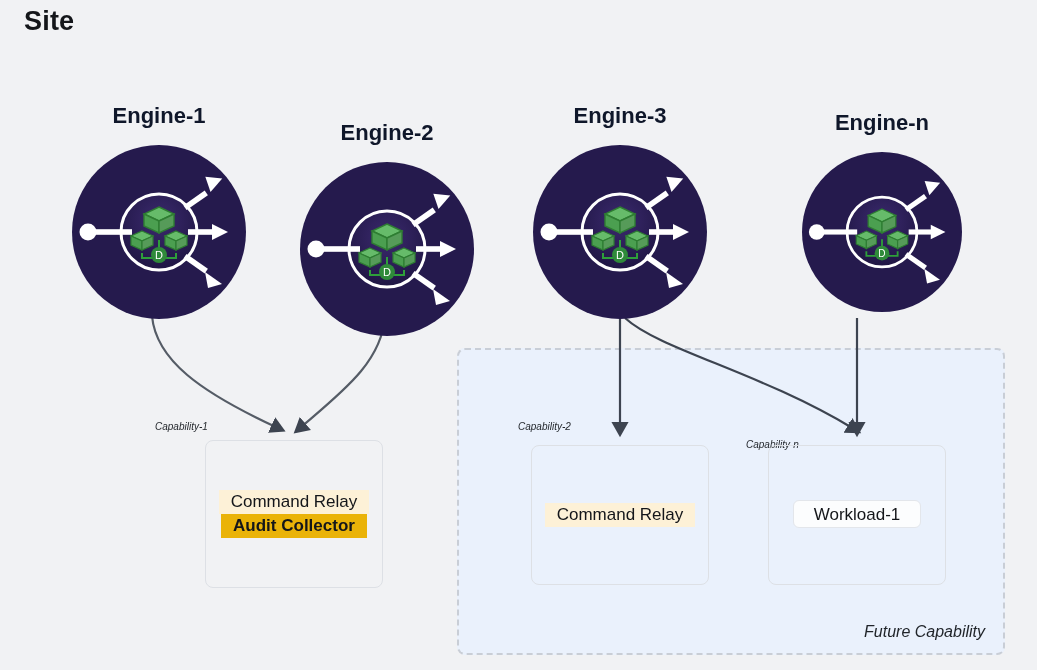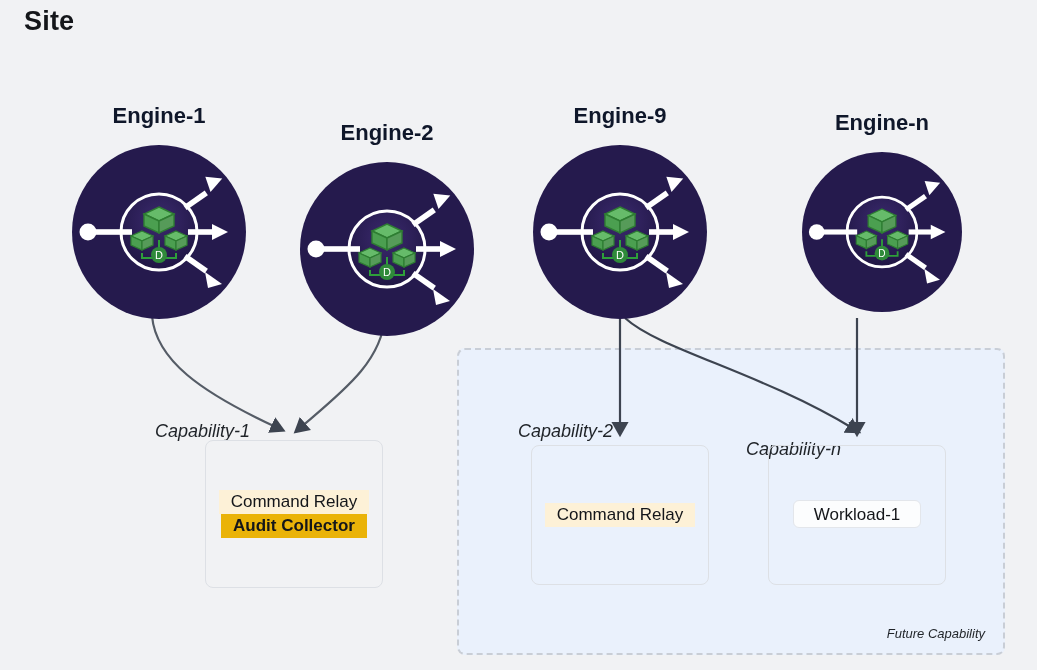--- a/index.html
+++ b/index.html
@@ -38,21 +38,21 @@
     height: 307px;
     background: #eaf1fc;
     border: 2px dashed #c9ced6;
     border-radius: 8px;
     box-sizing: border-box;
   }
   .future-region-label {
     position: absolute;
     right: 18px;
     bottom: 12px;
-    font-size: 13px;
+    font-size: 16px;
     font-style: italic;
     color: #1f2328;
     white-space: nowrap;
   }
 
   
   #edges {
     position: absolute;
     left: 0;
     top: 0;
@@ -81,21 +81,21 @@
     position: absolute;
     left: 0;
     top: 0;
     width: 174px;
     height: 174px;
   }
 
   
   .cap-label {
     position: absolute;
-    font-size: 18px;
+    font-size: 10px;
     font-style: italic;
     color: #1f2328;
     white-space: nowrap;
   }
   .cap-box {
     position: absolute;
     border: 1.5px solid #dde0e5;
     border-radius: 8px;
     box-sizing: border-box;
     display: flex;
@@ -225,21 +225,21 @@
         <path d="M115 91 l-11 5 0 9 11 -5 z" fill="#569b59" stroke="#2e7d32" stroke-width="1.2"></path>
         <path d="M70 108 L70 113 L104 113 L104 108" fill="none" stroke="#2e9f3a" stroke-width="2"></path>
         <path d="M87 95 L87 113" stroke="#2e9f3a" stroke-width="2"></path>
         <circle cx="87" cy="110" r="8" fill="#2f8a3a"></circle>
         <text x="87" y="114" font-size="11" font-family="Liberation Sans, sans-serif" fill="#ffffff" text-anchor="middle">D</text>
       </g>
     </svg>
   </div>
 
   <div class="engine" style="left:533px; top:145px;">
-    <div class="engine-label">Engine-9</div>
+    <div class="engine-label">Engine-3</div>
     <svg class="engine-circle" viewBox="0 0 174 174">
       <circle cx="87" cy="87" r="87" fill="#251a4d"></circle>
       <circle cx="87" cy="87" r="38" fill="url(#innerGrad)" stroke="#ffffff" stroke-width="3"></circle>
       <circle cx="16" cy="87" r="8.5" fill="#ffffff"></circle>
       <rect x="20" y="84.2" width="40" height="5.6" fill="#ffffff"></rect>
       <rect x="116" y="84.2" width="28" height="5.6" fill="#ffffff"></rect>
       <path d="M140,79 L156,87 L140,95 z" fill="#ffffff"></path>
       <rect x="113" y="60" width="26" height="5.6" fill="#ffffff" transform="rotate(-35 113 62.8)"></rect>
       <path d="M133,32 L150,33 L139,47 z" fill="#ffffff" transform="rotate(3 140 38)"></path>
       <rect x="113" y="108.4" width="26" height="5.6" fill="#ffffff" transform="rotate(35 113 111.2)"></rect>

